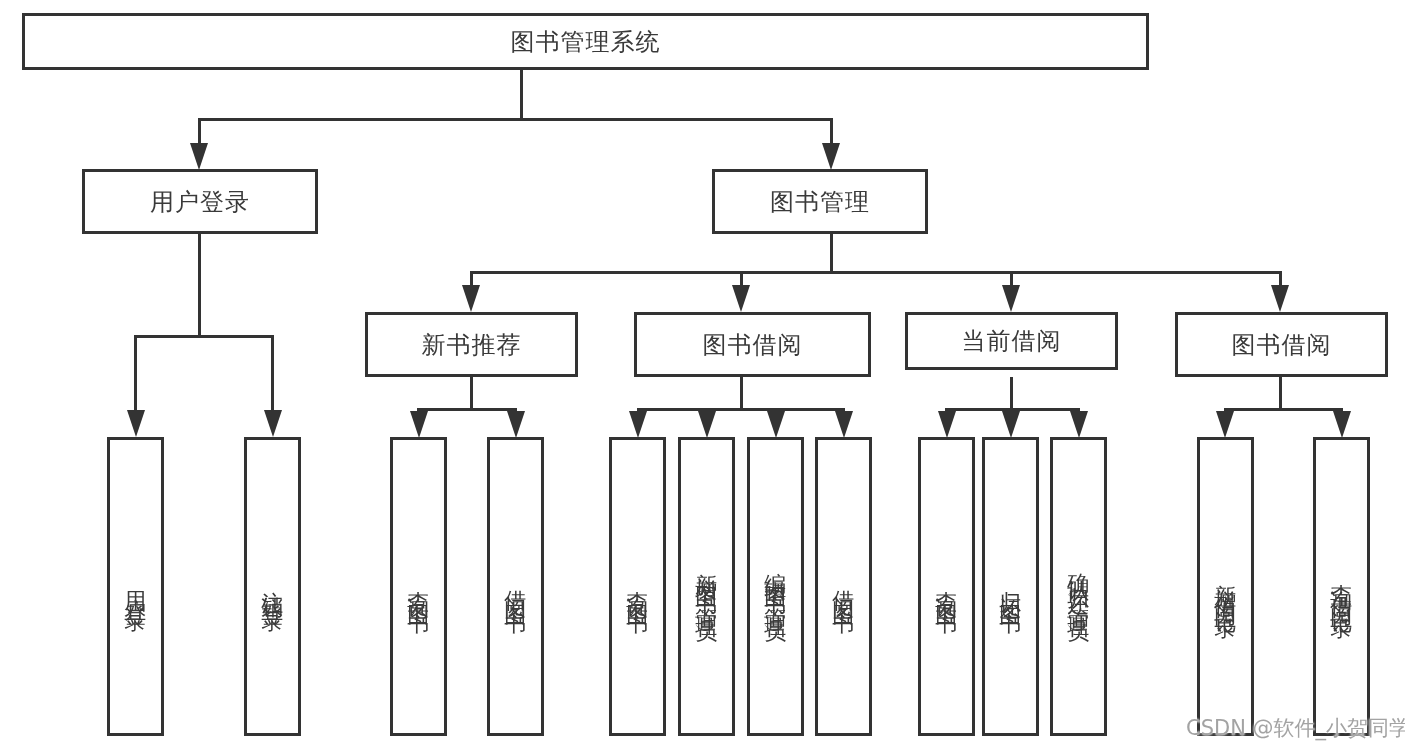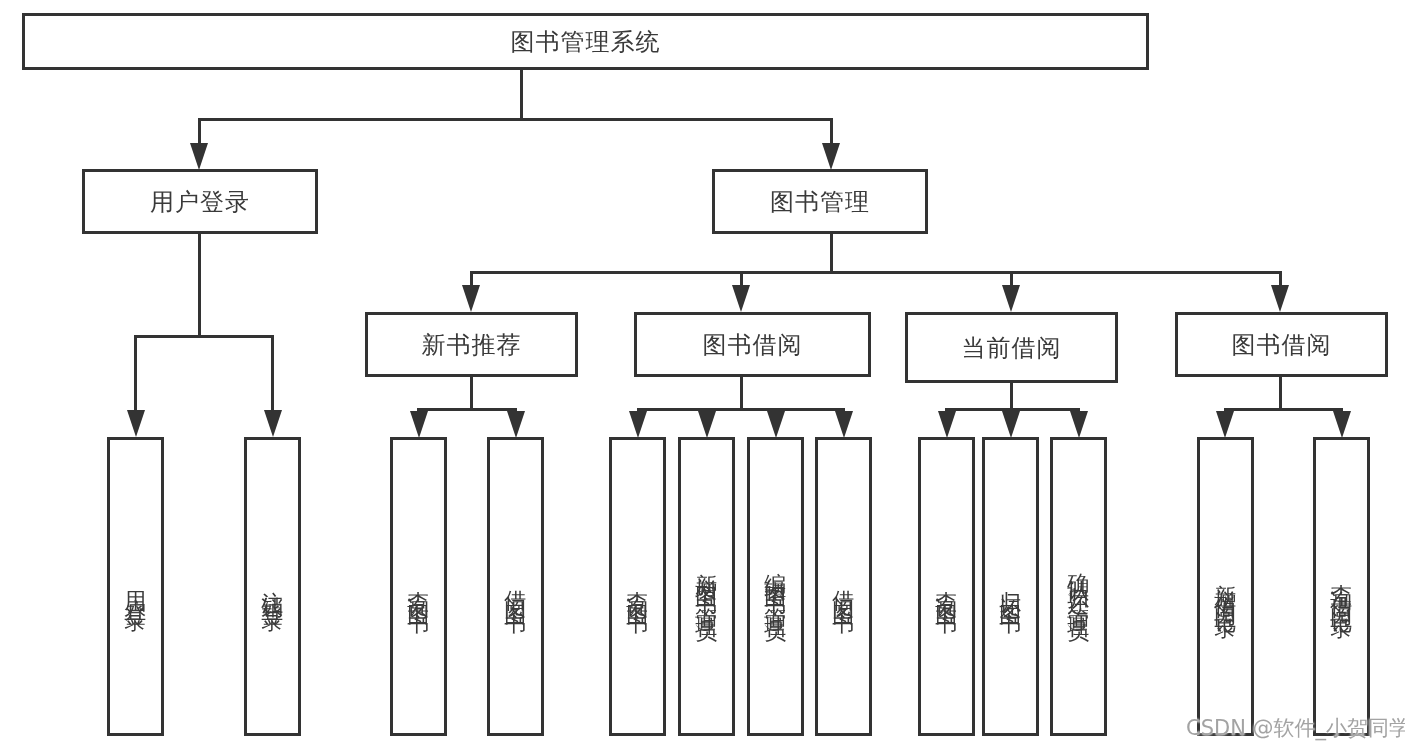--- a/index.html
+++ b/index.html
@@ -65,21 +65,21 @@
   <div class="node" style="left:22px;top:13px;width:1127px;height:57px;">图书管理系统</div>
 
   <div class="node" style="left:82px;top:169px;width:236px;height:65px;">用户登录</div>
 
   <div class="node" style="left:712px;top:169px;width:216px;height:65px;">图书管理</div>
 
   <div class="node" style="left:365px;top:312px;width:213px;height:65px;">新书推荐</div>
 
   <div class="node" style="left:634px;top:312px;width:237px;height:65px;">图书借阅</div>
 
-  <div class="node" style="left:905px;top:312px;width:213px;height:71px;">当前借阅</div>
+  <div class="node" style="left:905px;top:312px;width:213px;height:58px;">当前借阅</div>
 
   <div class="node" style="left:1175px;top:312px;width:213px;height:65px;">图书借阅</div>
 
   <div class="node leaf" style="left:107px;top:437px;width:57px;height:299px;">
     <span class="vtext">用户登录</span>
   </div>
   <div class="node leaf" style="left:244px;top:437px;width:57px;height:299px;">
     <span class="vtext">注销登录</span>
   </div>
   <div class="node leaf" style="left:390px;top:437px;width:57px;height:299px;">

